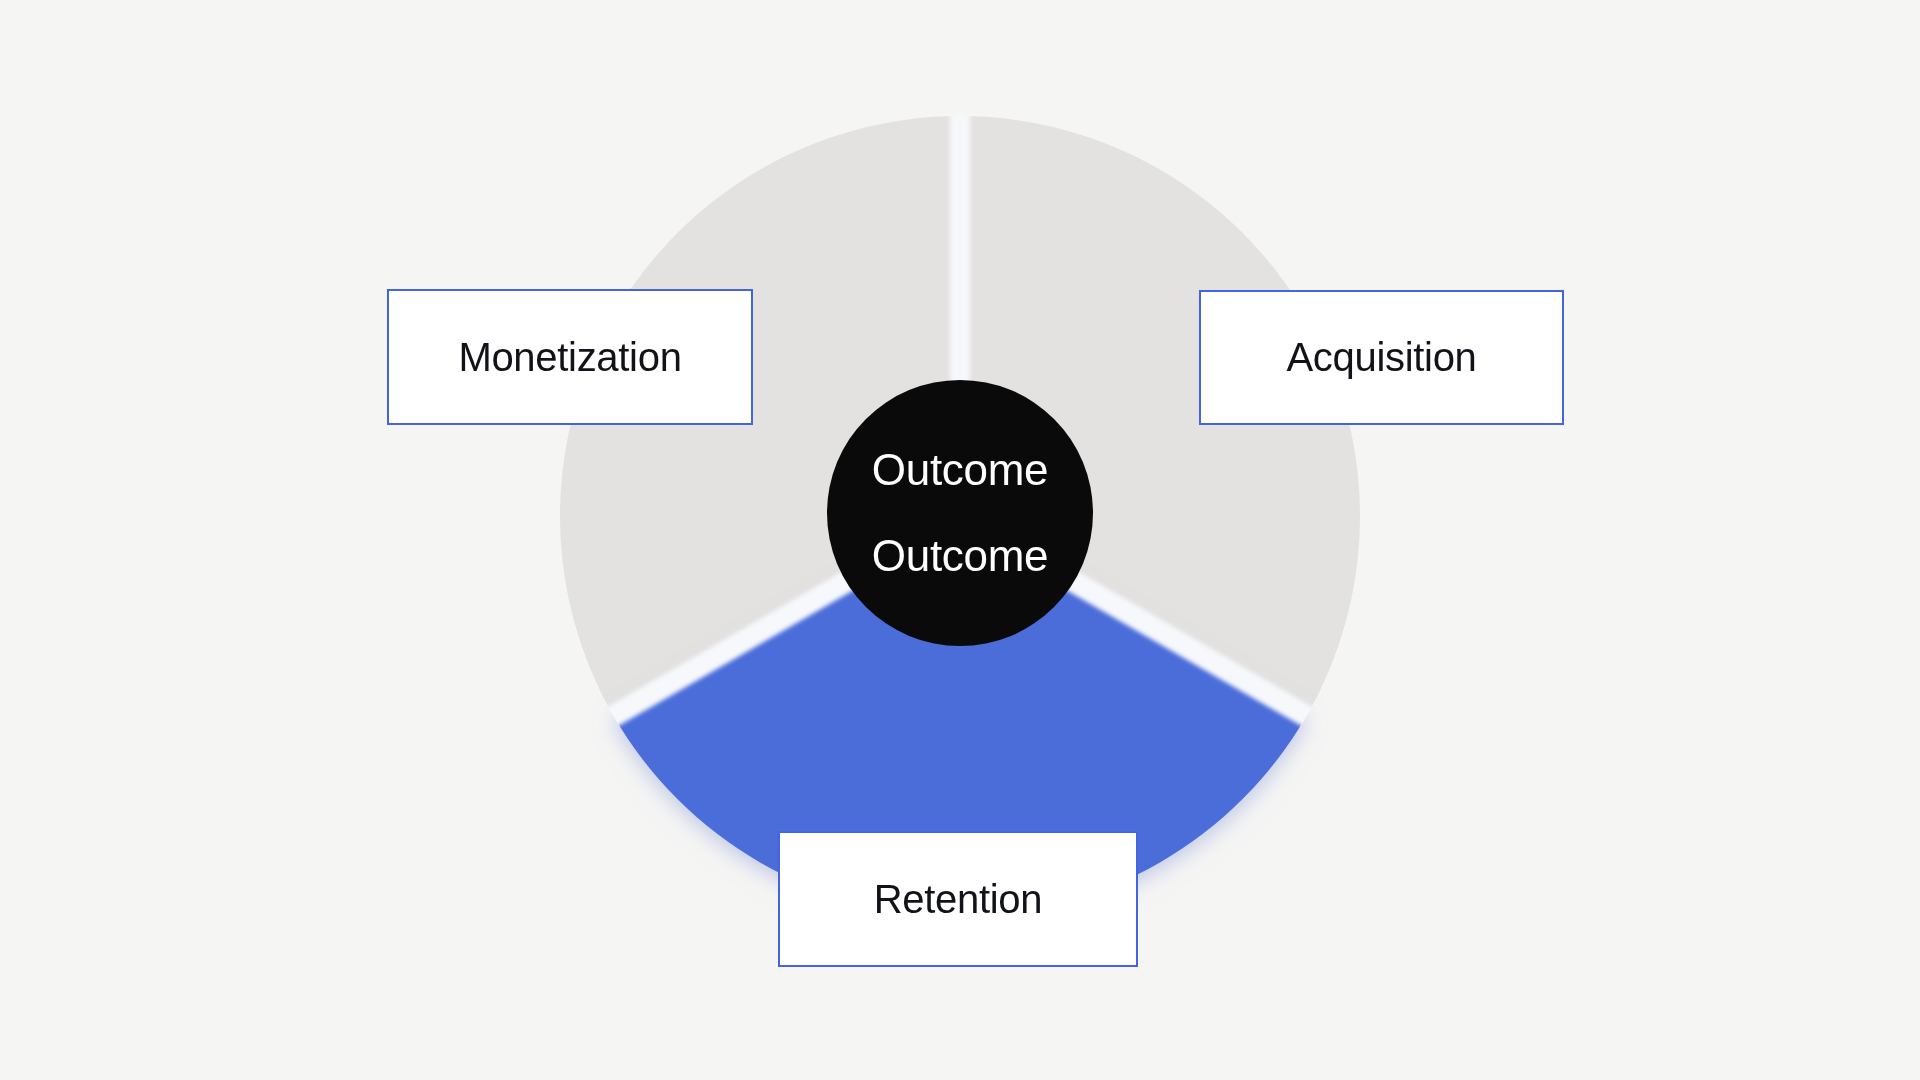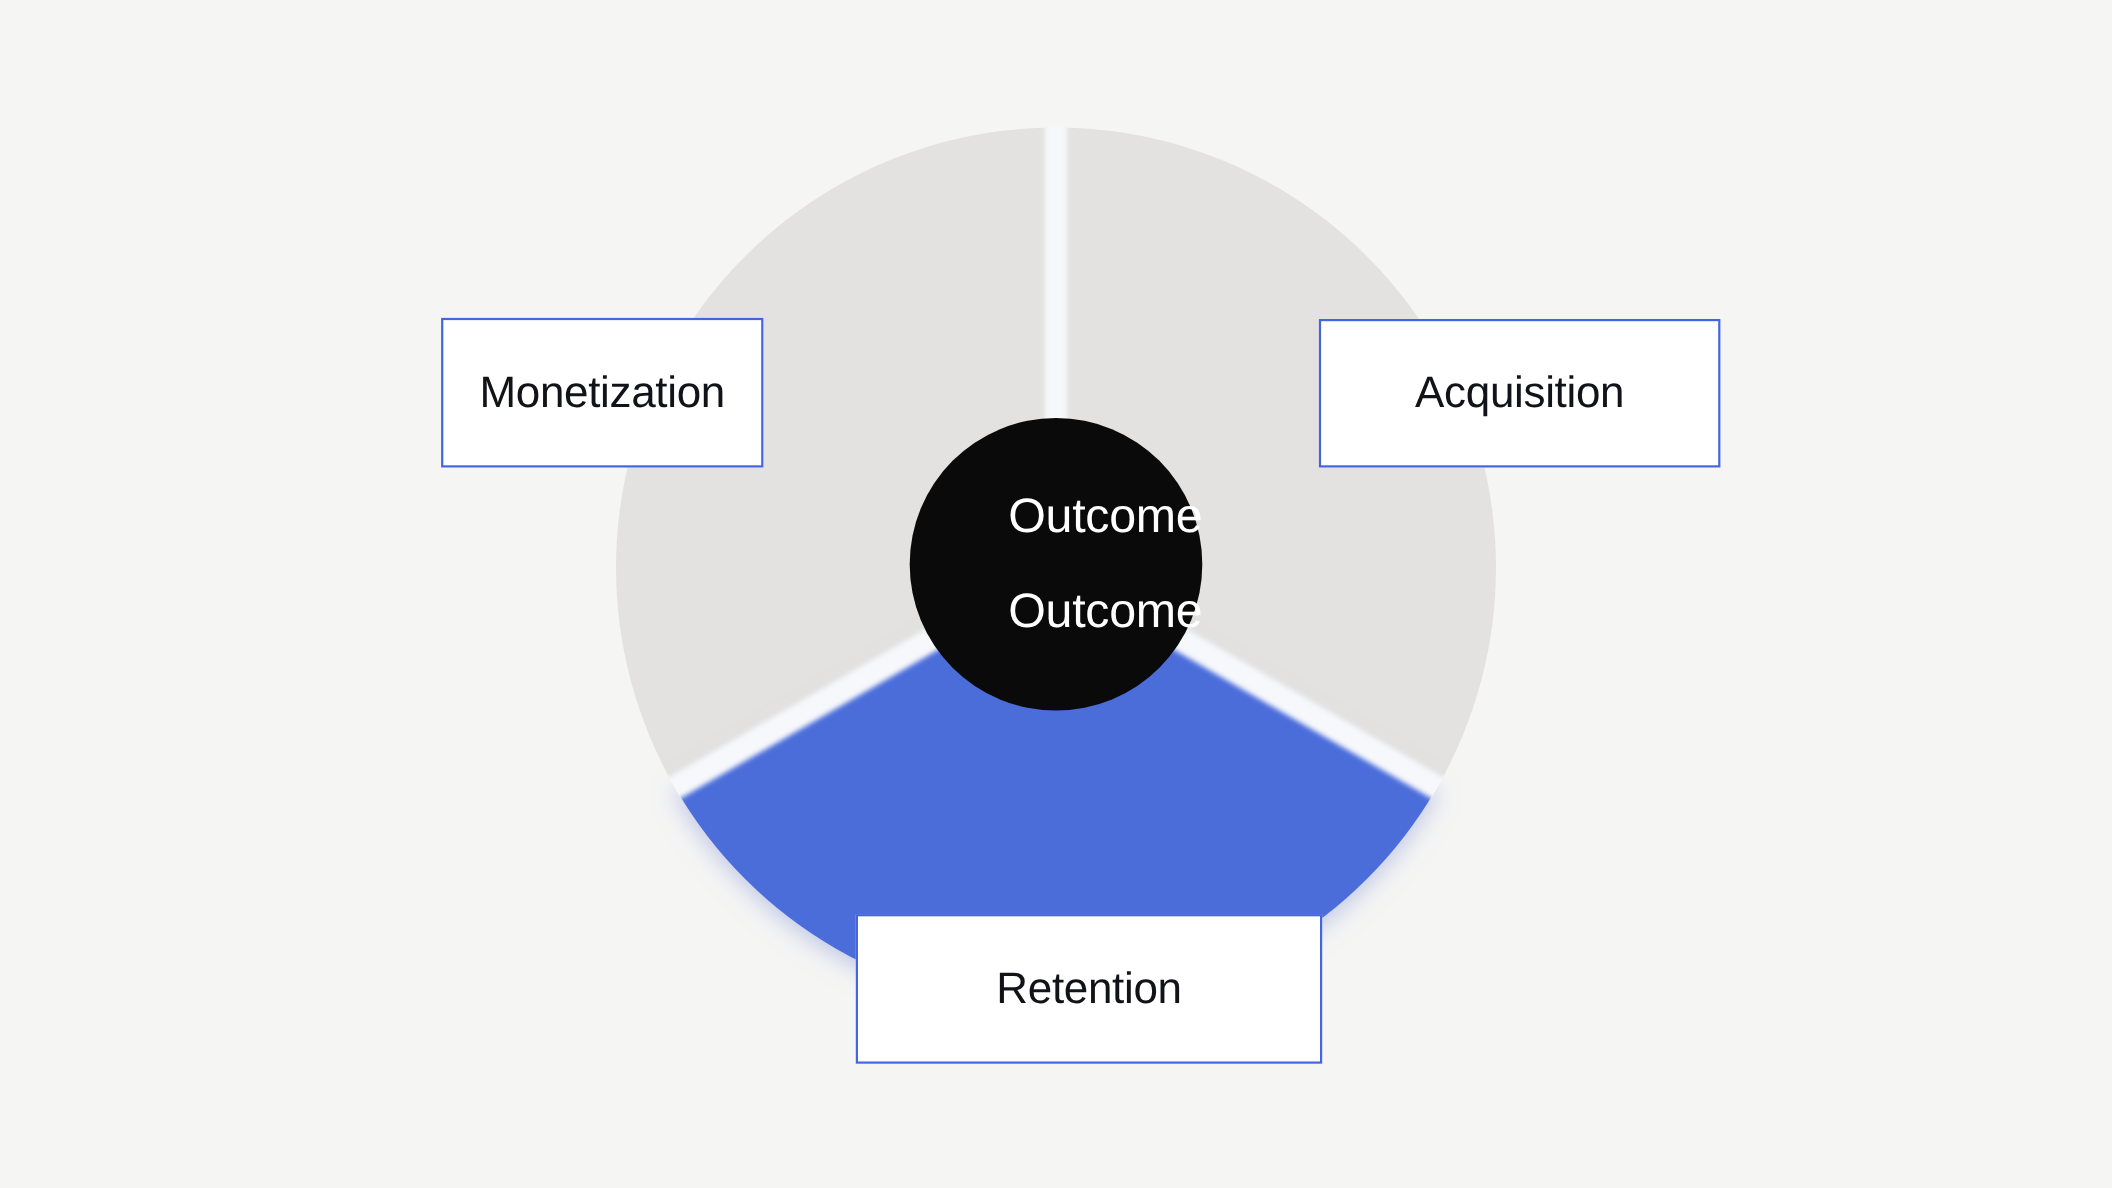--- a/index.html
+++ b/index.html
@@ -31,21 +31,21 @@
     display: block;
   }
   .hub {
     position: absolute;
     left: 827px; top: 380px;
     width: 266px; height: 266px;
     border-radius: 50%;
     background: var(--center-circle);
     display: flex;
     flex-direction: column;
-    align-items: flex-end;
+    align-items: center;
     justify-content: center;
     color: var(--center-text);
     font-size: 44px;
     font-weight: 500;
     letter-spacing: -0.3px;
     line-height: 1.27;
     text-align: center;
     gap: 30px;
   }
   .label-box {
@@ -53,23 +53,23 @@
     background: var(--box-bg);
     border: 2px solid var(--box-border);
     display: flex;
     align-items: center;
     justify-content: center;
     font-size: 40px;
     font-weight: 500;
     letter-spacing: -0.3px;
     color: var(--label-text);
   }
-  .label-box.monetization { left: 401px; top: 289px; width: 293px; height: 136px; }
+  .label-box.monetization { left: 387px; top: 289px; width: 366px; height: 136px; }
   .label-box.acquisition  { left: 1199px; top: 290px; width: 365px; height: 135px; }
-  .label-box.retention    { left: 778px; top: 831px; width: 424px; height: 136px; }
+  .label-box.retention    { left: 778px; top: 831px; width: 360px; height: 136px; }
 </style>
 </head>
 <body>
 
 <div class="stage">
 
   <svg class="pie-svg" viewBox="0 0 1920 1080" aria-hidden="true">
     <defs>
       <clipPath id="pieClip">
         <circle cx="960" cy="516" r="400.5"></circle>

